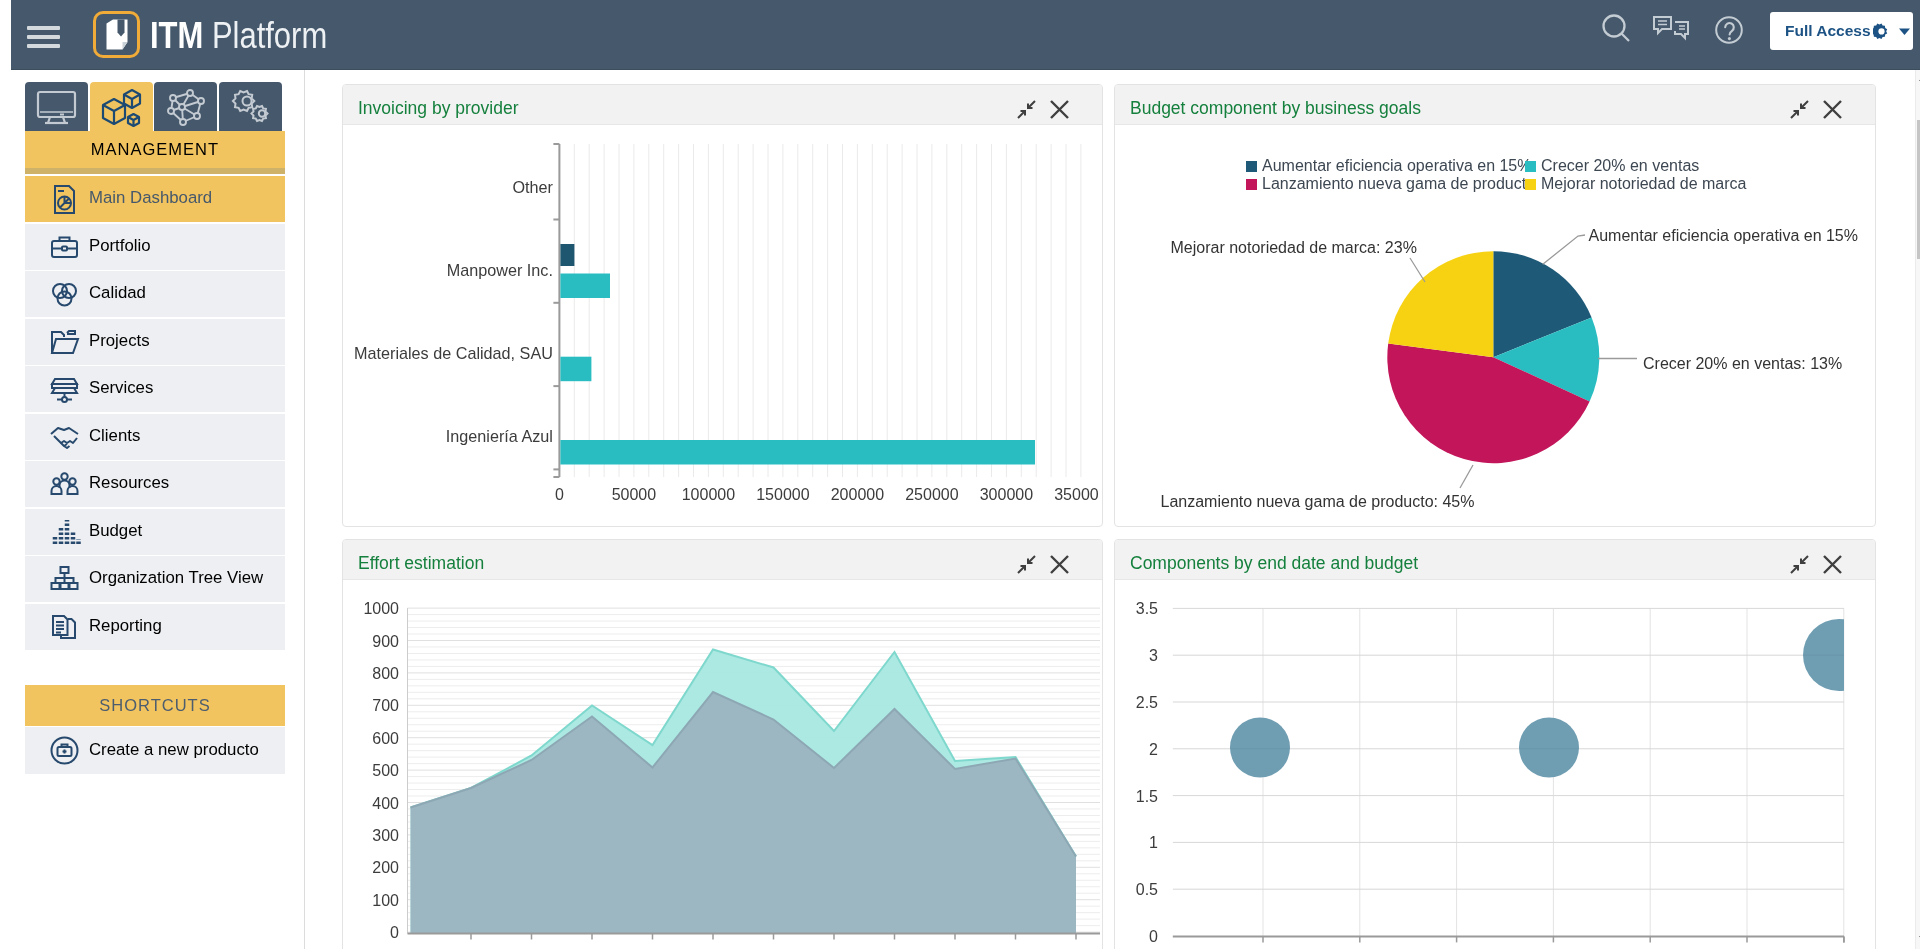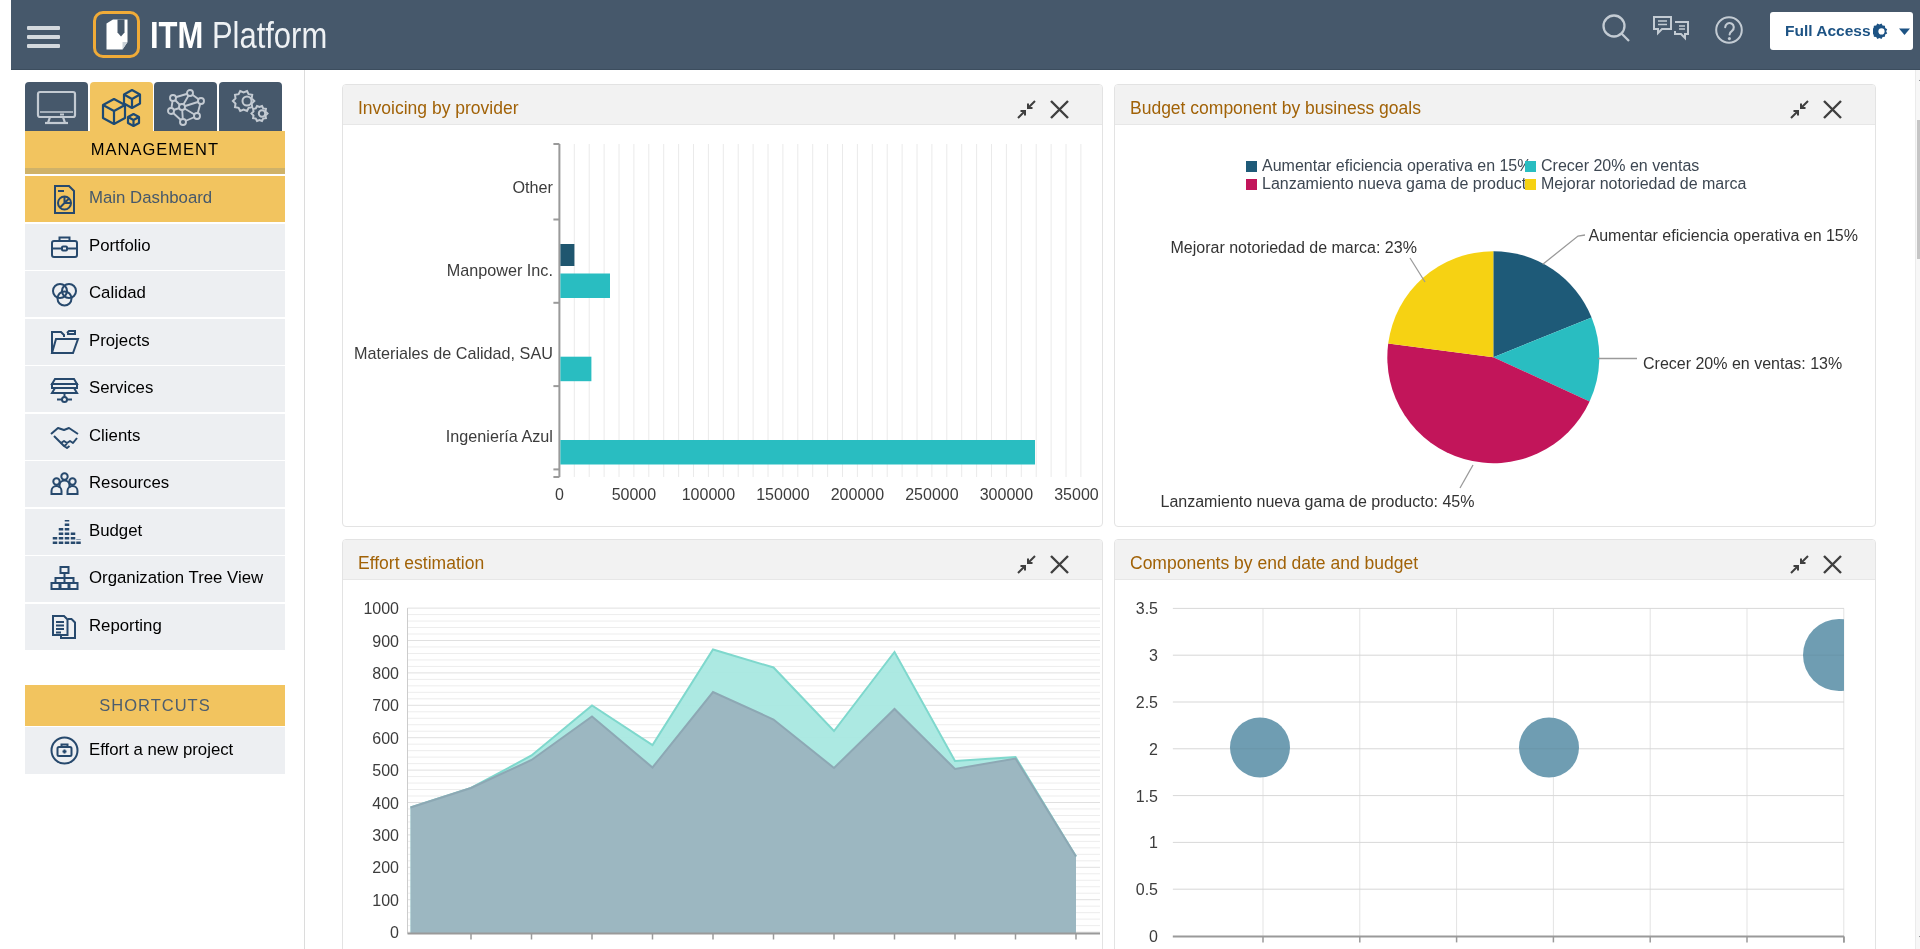--- a/index.html
+++ b/index.html
@@ -26,21 +26,21 @@
 #mstrip { position:absolute; left:14px; top:98px; width:260px; height:6px; background:#cfb269; }
 .mitem { position:absolute; left:14px; width:260px; height:46px; background:#edeff2; color:#000000; font-size:16.8px; }
 .mitem .lbl { position:absolute; left:64px; top:12px; white-space:nowrap; }
 .mitem.sel { background:#f2c45f; color:#46586b; }
 .mitem svg { position:absolute; left:23px; top:7px; }
 #shortcuts { position:absolute; left:14px; top:615px; width:260px; height:41px; background:#f2c45f; color:#4c5d6f; font-size:16.5px; letter-spacing:1px; text-align:center; line-height:41px; }
 
 
 .panel { position:absolute; background:#fff; border:1px solid #e3e3e3; border-radius:4px; overflow:hidden; }
 .phead { position:absolute; left:0; top:0; right:0; height:40px; background:#f2f2f2; border-bottom:1px solid #e7e7e7; }
-.ptitle { position:absolute; left:15px; top:0; font-size:17.5px; color:#a16207; line-height:47px; }
+.ptitle { position:absolute; left:15px; top:0; font-size:17.5px; color:#15803d; line-height:47px; }
 .pico { position:absolute; top:14px; }
 .chart { position:absolute; left:0; top:0; }
 
 
 #sbar { position:absolute; left:1904px; top:70px; width:16px; height:879px; background:#f7f7f7; border-left:1px solid #ebebeb; }
 #sthumb { position:absolute; left:1px; top:50px; width:15px; height:139px; background:#c5c5c5; }
 </style>
 </head>
 <body>
 <div id="root">
@@ -256,21 +256,21 @@
     <div id="shortcuts">SHORTCUTS</div>
     <div class="mitem" style="top:656.5px;height:47px">
       <svg width="33" height="33" viewBox="0 0 33 33" style="top:7.5px">
           <g fill="none" stroke="#27496d" stroke-width="2">
         <circle cx="16.5" cy="16.5" r="13"></circle>
         <rect x="9.5" y="13" width="14" height="9" rx="1.5"></rect>
         <path d="M13.5 13 v-2.5 h6 v2.5"></path>
         <path d="M16.5 15.5 v4 M14.5 17.5 h4"></path>
       </g>
         </svg>
-      <div class="lbl" style="top:13px">Effort a new project</div>
+      <div class="lbl" style="top:13px">Create a new producto</div>
     </div>
   </div>
 
   <div class="panel" id="p1" style="left:331px;top:84px;width:761px;height:443px">
     <svg class="chart" width="755" height="441" viewBox="0 0 755 441" id="c1">
 <line x1="216.4" y1="59" x2="216.4" y2="392" stroke="#eaeaea" stroke-width="1"></line>
 <line x1="231.3" y1="59" x2="231.3" y2="392" stroke="#eaeaea" stroke-width="1"></line>
 <line x1="246.2" y1="59" x2="246.2" y2="392" stroke="#eaeaea" stroke-width="1"></line>
 <line x1="261.1" y1="59" x2="261.1" y2="392" stroke="#eaeaea" stroke-width="1"></line>
 <line x1="276.0" y1="59" x2="276.0" y2="392" stroke="#eaeaea" stroke-width="1"></line>

